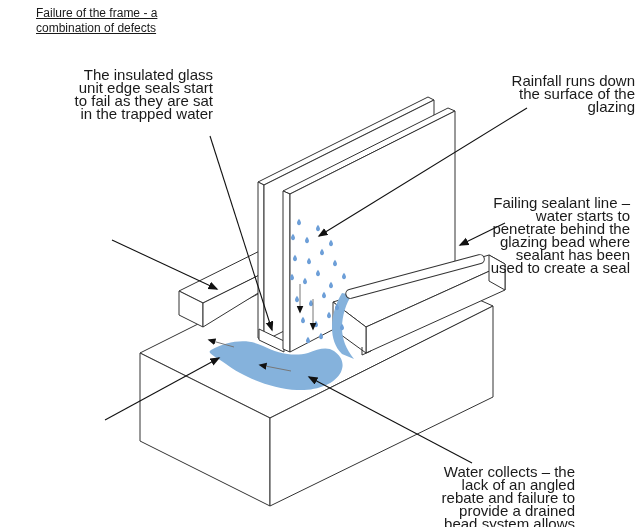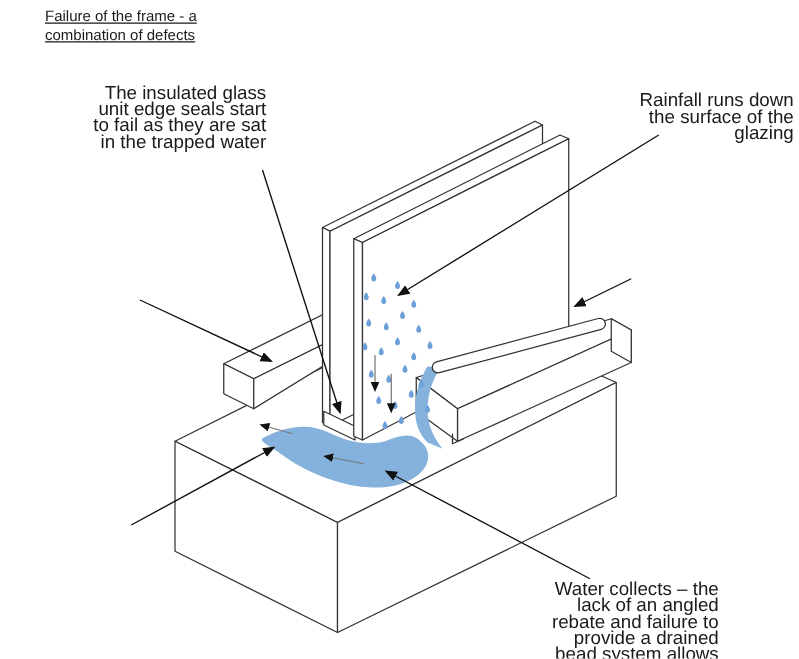--- a/index.html
+++ b/index.html
@@ -140,20 +140,26 @@
   <div class="note" style="right:426px;top:68px;">The insulated glass
 unit edge seals start
 to fail as they are sat
 in the trapped water</div>
 
   <div class="note" style="right:4px;top:74px;margin-left:39px;">Rainfall runs down
 the surface of the
 glazing</div>
 
 
+  <div class="note" style="right:9px;top:196px;">Failing sealant line –
+water starts to
+penetrate behind the
+glazing bead where
+sealant has been
+used to create a seal</div>
 
 
   <div class="note" style="right:64px;top:429px;margin-top:36px;">Water collects – the
 lack of an angled
 rebate and failure to
 provide a drained
 bead system allows
 water to sit in this
 area</div>
 </div>

